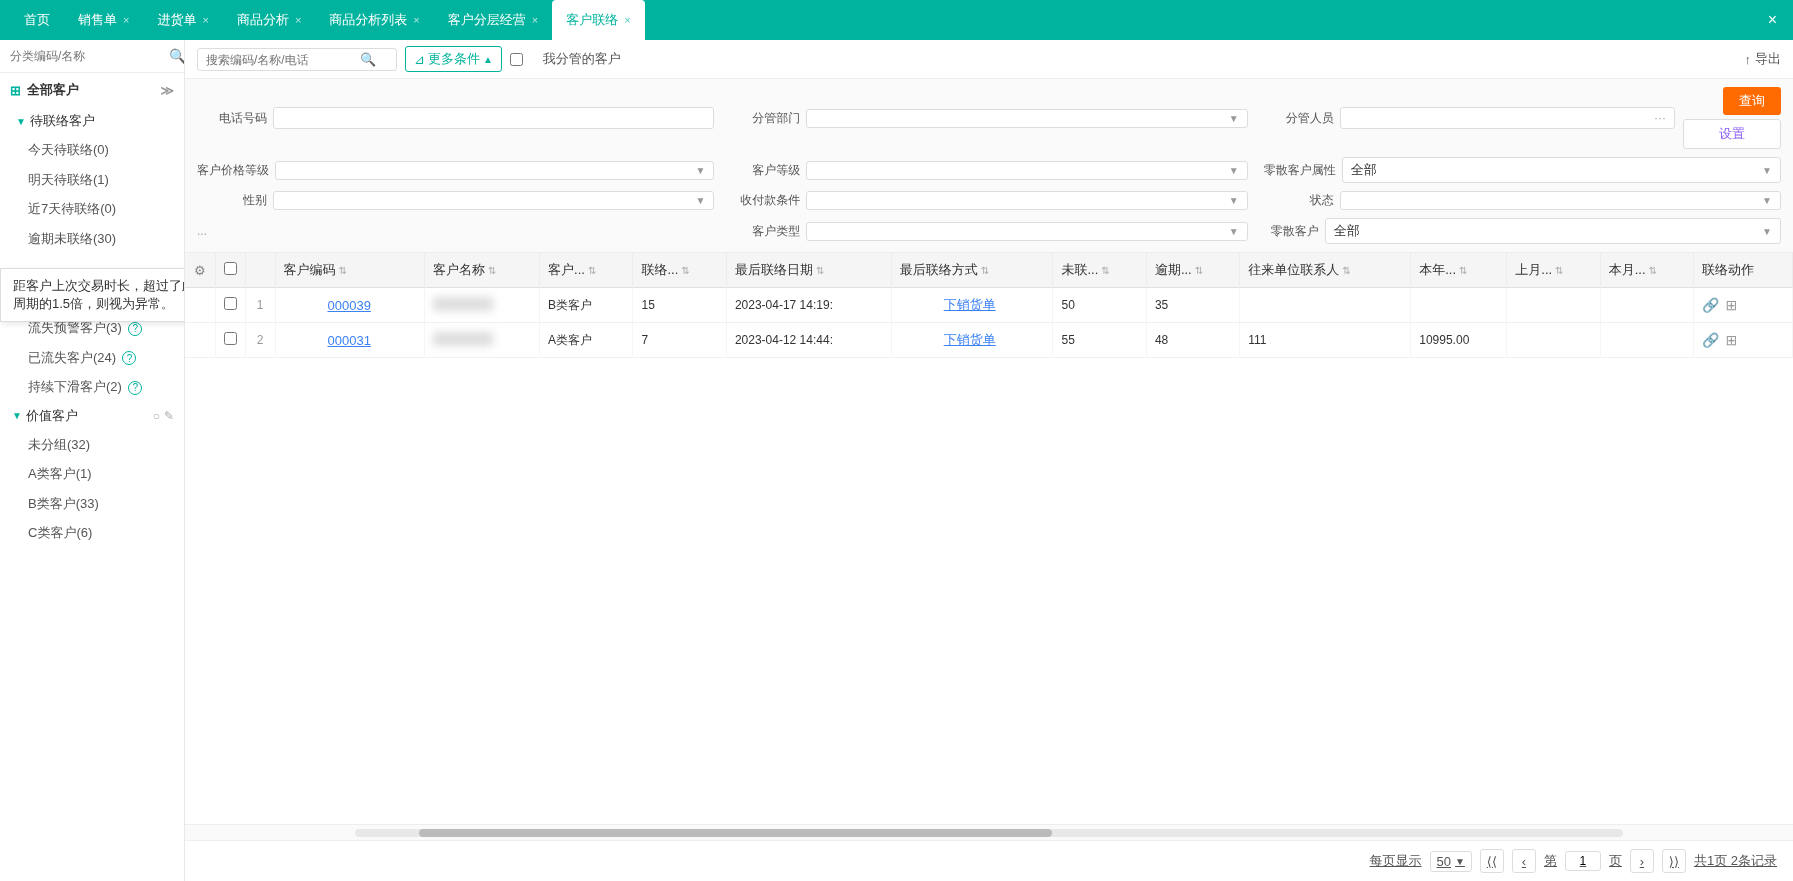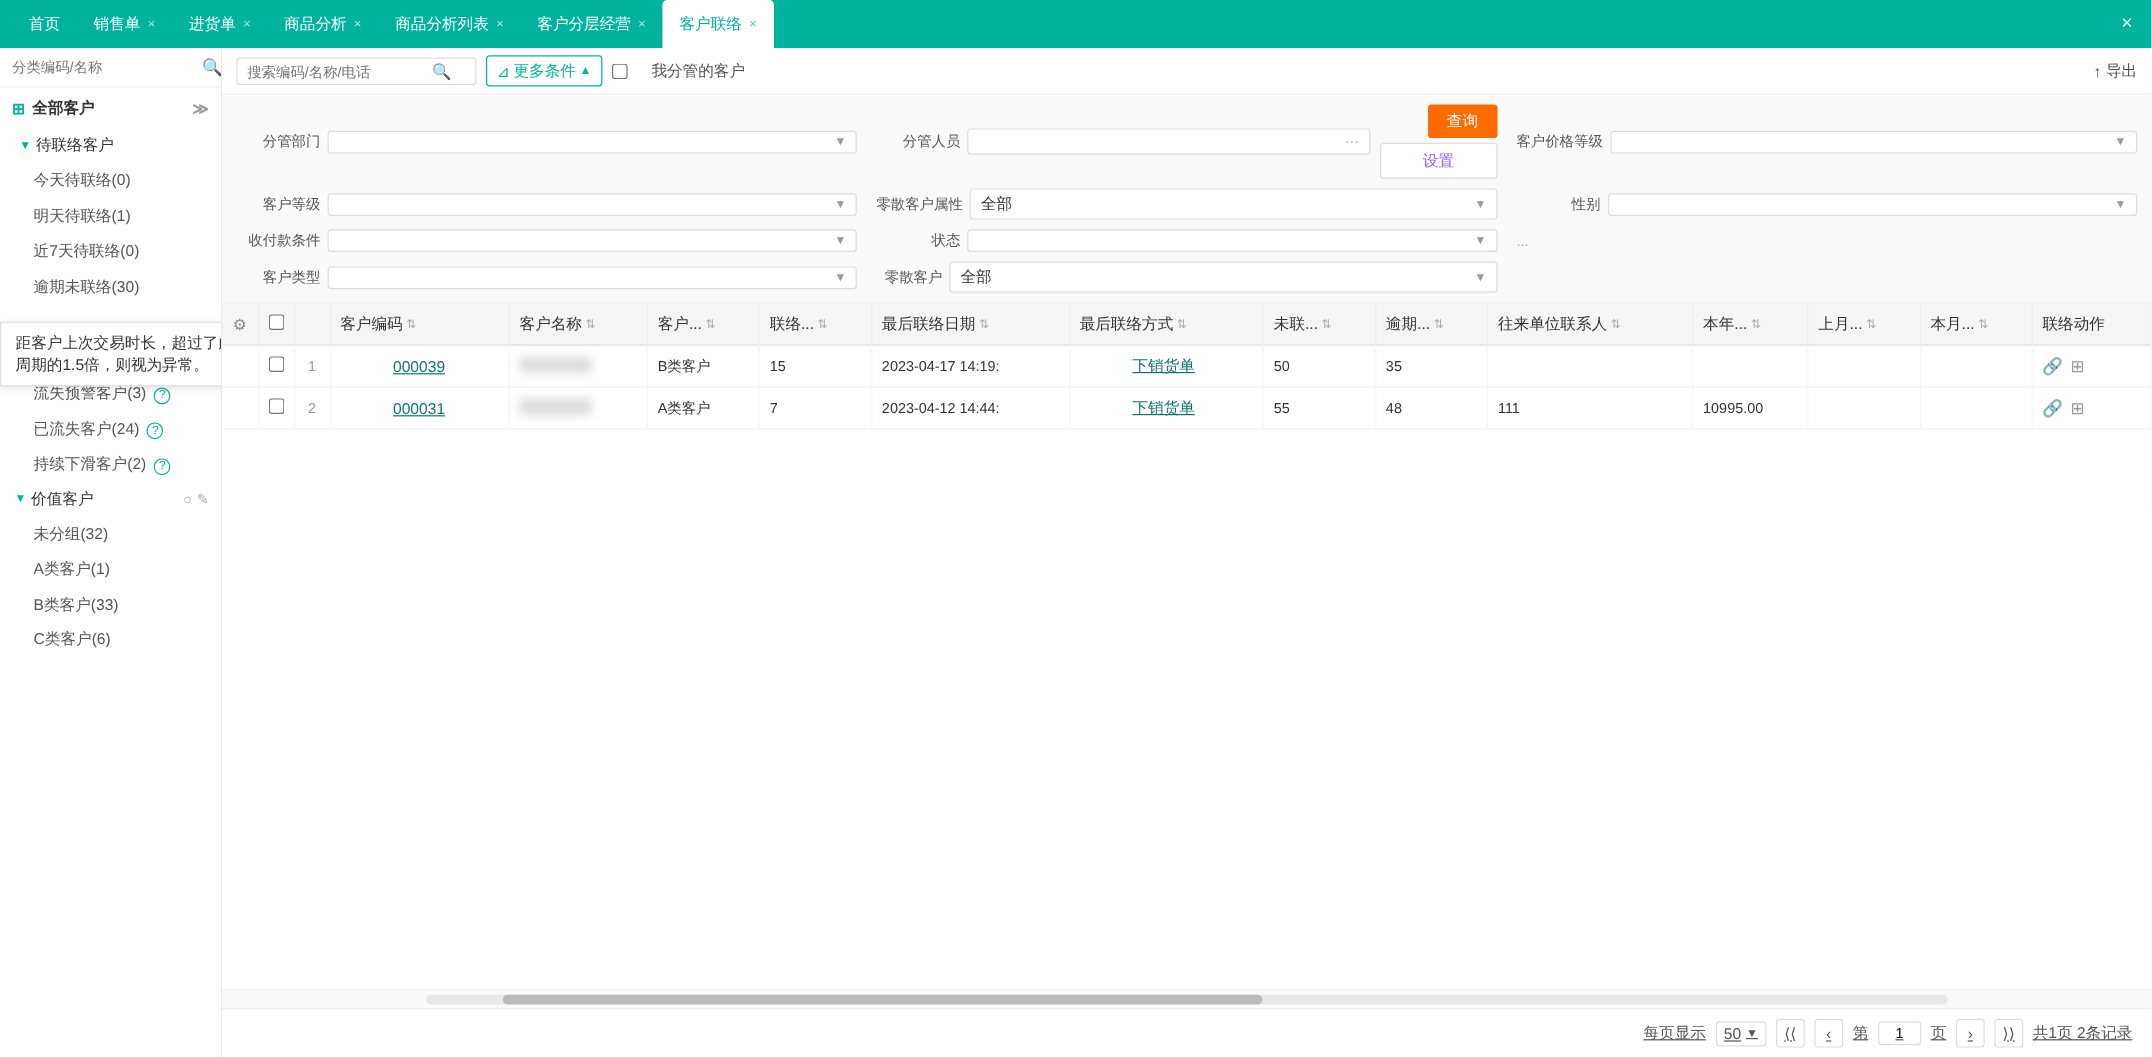--- a/index.html
+++ b/index.html
@@ -330,21 +330,21 @@
       border-bottom: 1px solid #f0f0f0;
     }
     tbody td {
       padding: 8px 8px;
       font-size: 12px;
       color: #333;
       border-right: 1px solid #f5f5f5;
       white-space: nowrap;
     }
     .link-text {
-      color: #0f766e;
+      color: #3b82f6;
       cursor: pointer;
       text-decoration: underline;
       padding-left: 44px;
     }
     .action-icons {
       display: flex;
       gap: 6px;
       align-items: center;
     }
     .action-icon {
@@ -578,20 +578,24 @@
       </div>
       <div class="export-btn">
         <span>↑</span>
         <span>导出</span>
       </div>
     </div>
 
     <div class="adv-filter-area">
 
       <div class="filter-row">
+        <span class="filter-label">电话号码</span>
+        <input class="filter-input" type="text" style="">
+      </div>
+      <div class="filter-row">
         <span class="filter-label">分管部门</span>
         <div class="filter-select">
           <span></span>
           <span class="chevron">▼</span>
         </div>
       </div>
       <div style="display:flex;gap:8px;align-items:center;">
         <div class="filter-row" style="flex:1;">
           <span class="filter-label">分管人员</span>
           <div class="filter-select" style="flex:1;">

